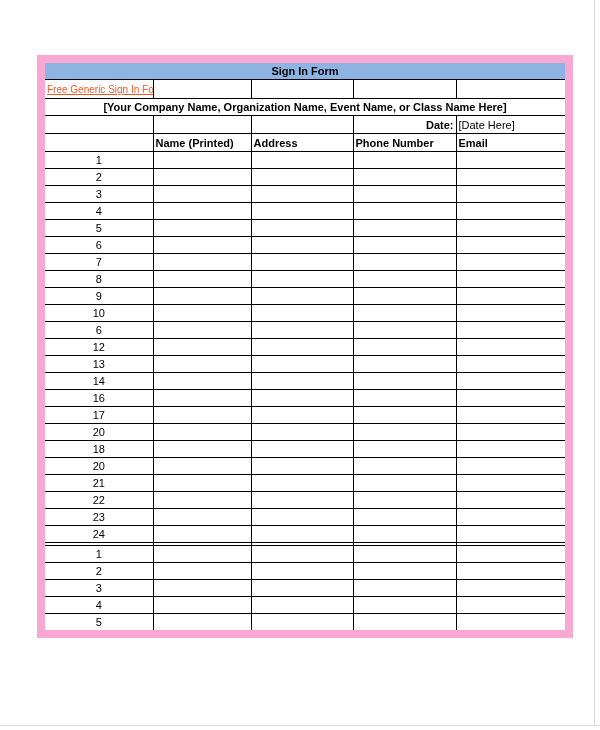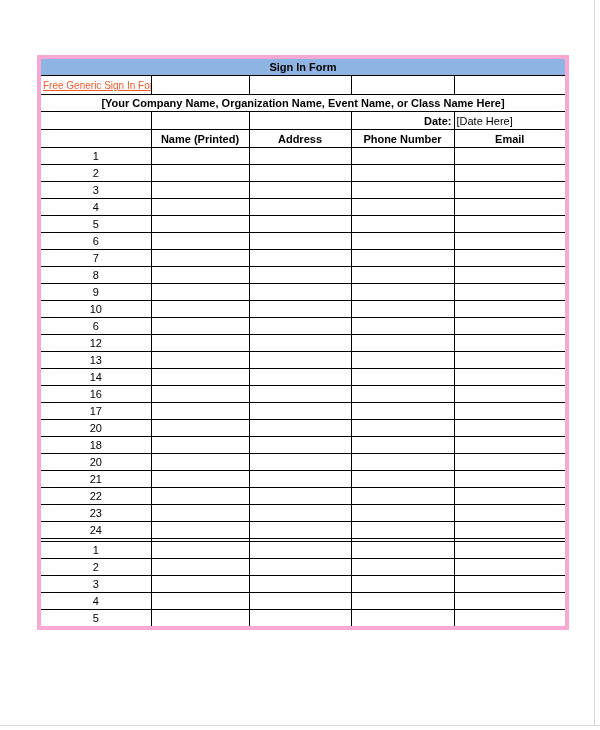--- a/index.html
+++ b/index.html
@@ -30,21 +30,21 @@
   }
   .sheet {
     position: absolute;
     left: 37px;
     top: 55px;
   }
   table.form {
     border-collapse: collapse;
     table-layout: fixed;
     width: 528px;
-    border: 4px solid #f9a8d4;
+    border: 8px solid #f9a8d4;
   }
   table.form td {
     border: 1px solid #000000;
     padding: 0 2px;
     height: 16px;
     font-size: 11px;
     line-height: 16px;
     vertical-align: middle;
     overflow: hidden;
     white-space: nowrap;
@@ -78,21 +78,21 @@
   tr.date-row td { height: 17px; }
   td.date-label {
     font-weight: bold;
     text-align: right;
     margin-top: 11px;
   }
   td.date-value { text-align: left; }
   tr.header-row td {
     height: 17px;
     font-weight: bold;
-    text-align: center;
+    text-align: left;
   }
   td.num {
     text-align: center;
     font-size: 11px;
   }
   tr.divider td {
     height: 2px;
     padding: 0;
     line-height: 2px;
     border-top: 1px solid #000;

